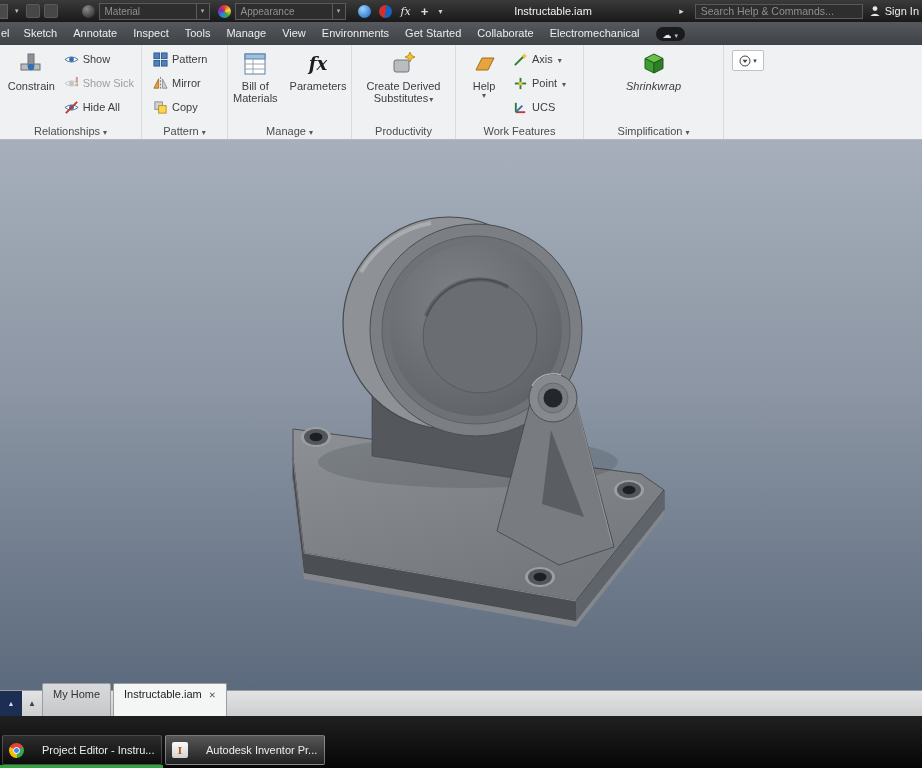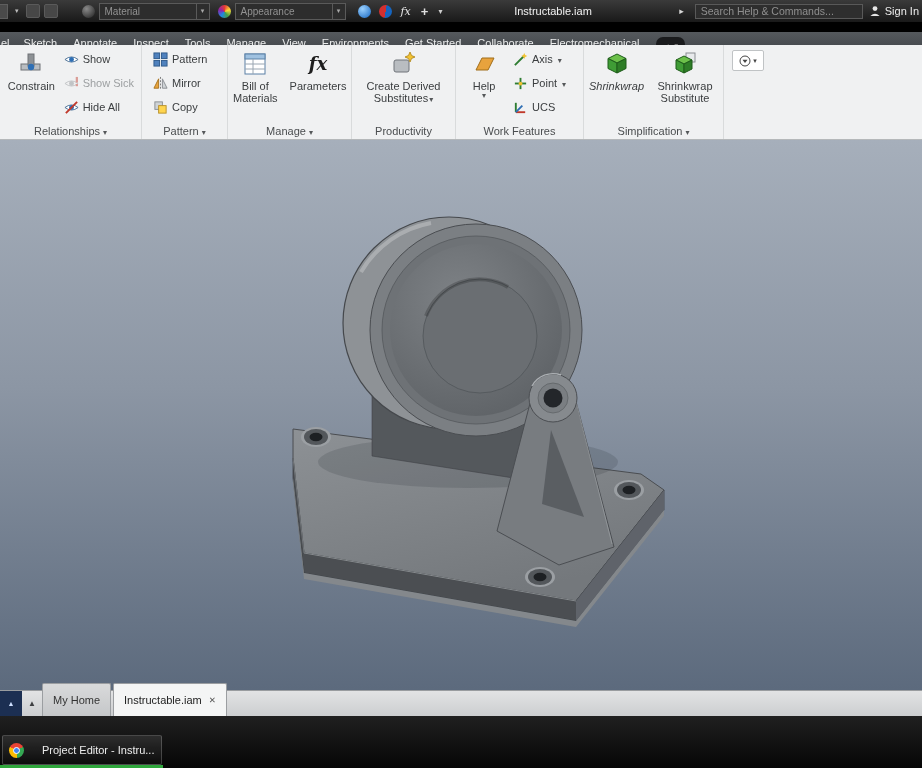--- a/index.html
+++ b/index.html
@@ -25,21 +25,21 @@
   .menu-caret::after{content:"▾";font-size:8px;color:#cfcfcf;}
   .tb-glyph{margin:0 5px;display:inline-flex;align-items:center;}
   .tb-title{position:absolute;left:553px;transform:translateX(-50%);color:#f2f2f2;font-size:11px;white-space:nowrap;}
   .tb-right{position:absolute;right:3px;top:0;height:22px;display:flex;align-items:center;gap:6px;}
   .arrow-right::after{content:"▸";font-size:9px;color:#d8d8d8;}
   .search-input{width:168px;height:15px;background:#2e2e2e;border:1px solid #595959;color:#cfcfcf;font-size:10.5px;padding:0 5px;box-sizing:border-box;outline:none;}
   .search-input::placeholder{color:#8f8f8f;}
   .signin{display:flex;align-items:center;gap:4px;color:#ececec;cursor:default;}
 
   
-  .tabrow{position:absolute;top:22px;left:0;width:100%;height:23px;background:linear-gradient(#55595d,#3e4246);display:flex;align-items:center;color:#eceded;font-size:11px;margin-top:10px;}
+  .tabrow{position:absolute;top:22px;left:0;width:100%;height:23px;background:linear-gradient(#55595d,#3e4246);display:flex;align-items:center;color:#eceded;font-size:11px;}
   .rtab{padding:0 8px;height:23px;line-height:23px;white-space:nowrap;}
   .rtab.clipped{padding-left:1px;padding-right:6px;}
   .pill{background:#1a1b1d;border-radius:8px;height:14px;padding:0 7px;display:flex;align-items:center;gap:3px;margin-left:8px;}
   .cloud::after{content:"☁";font-size:9px;color:#e8e8e8;}
   .pill .qat-caret::after{color:#bdbdbd;}
 
   
   .ribbon{position:absolute;top:45px;left:0;width:100%;height:95px;background:#f0f1f2;border-bottom:1px solid #b5b8ba;box-sizing:border-box;display:flex;}
   .rgroup{height:100%;display:flex;flex-direction:column;border-right:1px solid #d9dbdc;box-sizing:border-box;}
   .rgroup-body{flex:1;display:flex;align-items:flex-start;padding:2px 3px 0;}
@@ -61,21 +61,21 @@
   
   .viewport{position:absolute;top:140px;left:0;width:922px;height:550px;background:linear-gradient(180deg,#a6afbb 0%,#8c96a4 45%,#5c6a7d 100%);overflow:hidden;}
   .model{position:absolute;top:0;left:0;}
 
   
   .doctabs{position:absolute;top:690px;left:0;width:100%;height:26px;background:linear-gradient(#e2e3e4,#ccced0);border-top:1px solid #999c9f;box-sizing:border-box;display:flex;align-items:flex-end;}
   .dock-navy{width:22px;height:25px;background:#1c2f52;display:flex;align-items:center;justify-content:center;}
   .dock-navy::after{content:"▲";font-size:7px;color:#cfe0ff;}
   .dock-up{width:20px;height:25px;display:flex;align-items:center;justify-content:center;}
   .dock-up::after{content:"▲";font-size:8px;color:#3d3f41;}
-  .dtab{height:23px;display:flex;align-items:center;padding:16px 10px;font-size:11px;color:#333;background:linear-gradient(#d9dadb,#c5c7c9);border:1px solid #9b9ea1;border-bottom:none;border-radius:2px 2px 0 0;margin-right:2px;box-sizing:border-box;}
+  .dtab{height:23px;display:flex;align-items:flex-end;padding:16px 10px;font-size:11px;color:#333;background:linear-gradient(#d9dadb,#c5c7c9);border:1px solid #9b9ea1;border-bottom:none;border-radius:2px 2px 0 0;margin-right:2px;box-sizing:border-box;}
   .dtab.active{background:#f4f5f5;color:#222;}
   .close-x{margin-left:7px;display:inline-flex;}
   .close-x::after{content:"✕";font-size:8.5px;color:#555;}
 
   
   .taskbar{position:absolute;top:716px;left:0;width:100%;height:52px;background:linear-gradient(#202020,#060606);}
   .task-btns{position:absolute;left:2px;bottom:3px;display:flex;height:30px;}
   .task-btn{width:160px;display:flex;align-items:center;gap:18px;padding:0 6px;color:#ececec;font-size:11px;border:1px solid rgba(255,255,255,.20);background:linear-gradient(rgba(255,255,255,.10),rgba(255,255,255,.02));border-radius:2px;margin-right:3px;white-space:nowrap;overflow:hidden;box-sizing:border-box;}
   .task-btn.active{background:linear-gradient(rgba(255,255,255,.28),rgba(255,255,255,.10));border-color:rgba(255,255,255,.35);}
   .chrome{position:relative;width:15px;height:15px;border-radius:50%;background:conic-gradient(from -60deg,#ea4335 0 120deg,#34a853 120deg 240deg,#fbbc05 240deg 360deg);flex:0 0 auto;}
@@ -313,31 +313,20 @@
       <div class="rgroup-body" style="justify-content:center;gap:4px;">
         <div class="bigbtn" style="width:58px;font-style:italic;">
           <span class="icn">
             <svg width="26" height="26" viewBox="0 0 26 26">
                 <polygon points="13,3 22,7.5 13,12 4,7.5" stroke="#1e5c1a" fill="#6cc04a"></polygon>
                 <polygon points="4,7.5 13,12 13,22 4,17.5" stroke="#1e5c1a" fill="#3f9c35"></polygon>
                 <polygon points="22,7.5 13,12 13,22 22,17.5" stroke="#1e5c1a" fill="#2e7d27"></polygon>
               </svg>
           </span>
           <span>Shrinkwrap</span>
-        </div>
-        <div class="bigbtn" style="width:70px;">
-          <span class="icn">
-            <svg width="26" height="26" viewBox="0 0 26 26">
-                <rect x="14" y="2" width="9" height="9" fill="#e8eaec" stroke="#8a8e92"></rect>
-                <polygon points="12,5 20,9 12,13 4,9" stroke="#1e5c1a" fill="#6cc04a"></polygon>
-                <polygon points="4,9 12,13 12,22 4,18" stroke="#1e5c1a" fill="#3f9c35"></polygon>
-                <polygon points="20,9 12,13 12,22 20,18" stroke="#1e5c1a" fill="#2e7d27"></polygon>
-              </svg>
-          </span>
-          <span>Shrinkwrap Substitute</span>
         </div>
       </div>
       <div class="rgroup-label">
         <span>Simplification</span>
           <span class="grp-caret"></span>
       </div>
     </div>
 
     <div class="rib-filler">
       <span class="overflow-btn">
@@ -426,17 +415,21 @@
   </div>
 
   <div class="taskbar">
     <div class="task-btns">
       <div class="task-btn">
         <span class="chrome">
             <i></i>
           </span>
         <span>Project Editor - Instru...</span>
       </div>
+      <div class="task-btn active">
+        <span class="inv-icon"></span>
+        <span>Autodesk Inventor Pr...</span>
+      </div>
     </div>
     <div class="task-progress"></div>
   </div>
 
 </div>
 
 </body></html>

